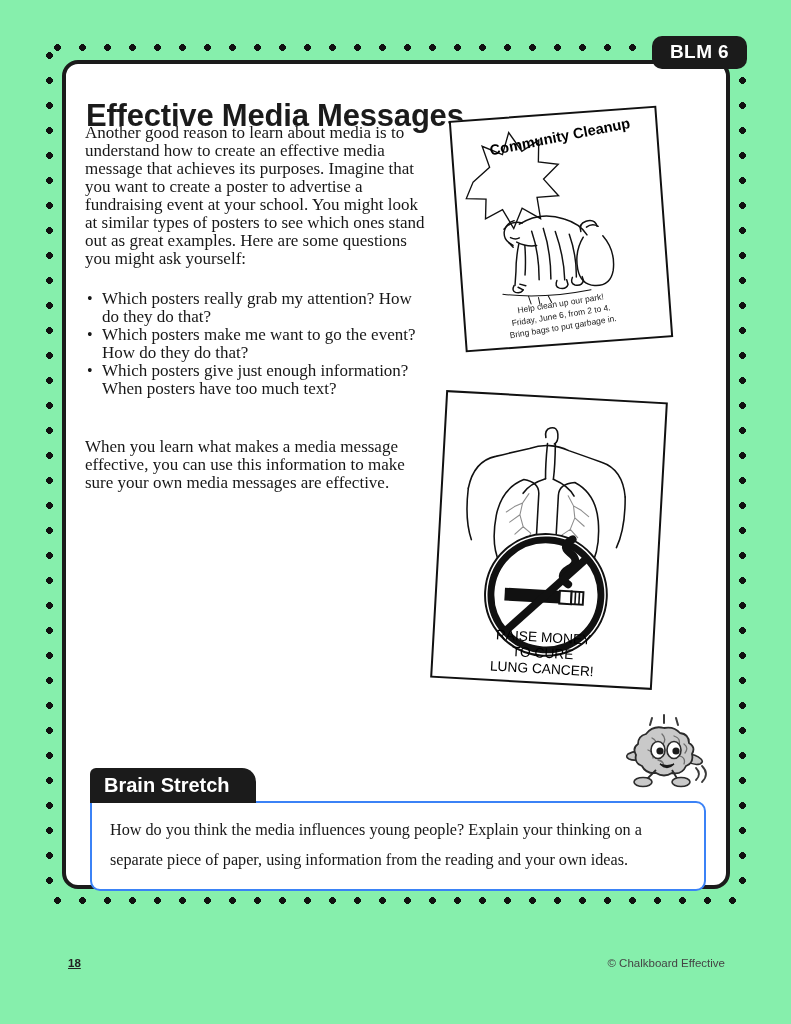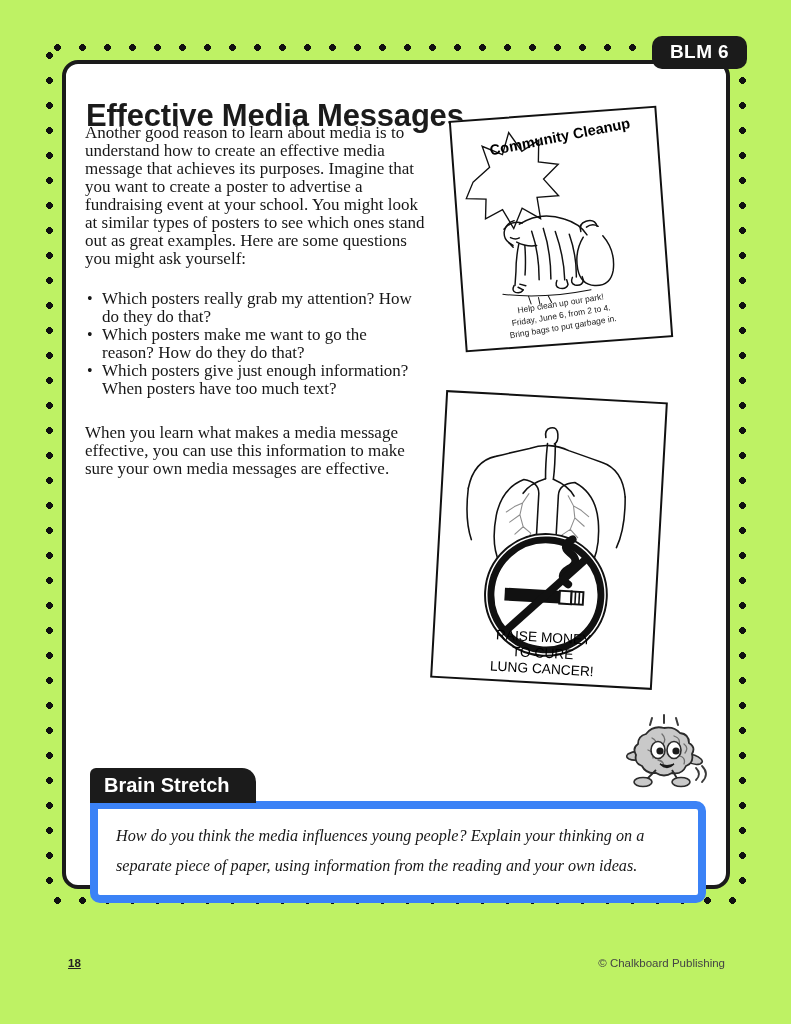--- a/index.html
+++ b/index.html
@@ -13,21 +13,21 @@
     position: relative;
     font-family: "Liberation Serif", serif;
     overflow: hidden;
   }
 
   
   #page {
     position: absolute;
     left: 0; top: 0;
     width: 791px; height: 1024px;
-    background: #bef264;
+    background: #86efac;
   }
 
   
   .dot-border {
     position: absolute;
     left: 46px;
     top: 44px;
     width: 700px;
     height: 860px;
     box-sizing: border-box;
@@ -100,21 +100,21 @@
     position: absolute;
     left: 85px;
     top: 124px;
     width: 340px;
     font-family: "Liberation Serif", serif;
     font-size: 17px;
     line-height: 18px;
     color: #171717;
   }
   .para { margin: 0 0 0 0; }
-  .para.spaced { margin-top: 26px; }
+  .para.spaced { margin-top: 40px; }
   ul.q-list {
     list-style: none;
     margin: 22px 4px 0 0;
     padding: 0;
   }
   ul.q-list li {
     position: relative;
     padding-left: 17px;
     margin-bottom: 0px;
   }
@@ -184,32 +184,31 @@
     font-size: 20px;
     padding: 6px 26px 7px 14px;
     border-radius: 6px 14px 0 0;
     line-height: 1.1;
     z-index: 3;
     text-align: right;
   }
   .bs-body {
     position: relative;
     margin-top: -2px;
-    border: 8px solid #3b82f6;
+    border: 2px solid #3b82f6;
     border-radius: 0 10px 10px 10px;
     background: #fff;
     padding: 12px 18px 14px 18px;
     font-family: "Liberation Serif", serif;
     font-size: 16.2px;
     line-height: 30px;
     color: #171717;
     min-height: 86px;
     box-sizing: border-box;
     z-index: 1;
-    font-style: italic;
   }
 
   
   .brain-mascot {
     position: absolute;
     left: 622px;
     top: 712px;
     width: 96px;
     height: 78px;
     z-index: 5;
@@ -251,21 +250,21 @@
   <div class="inner-frame"></div>
 
   <div class="blm-tab">BLM 6</div>
 
   <div class="page-title">Effective Media Messages</div>
 
   <div class="text-col">
     <p class="para">Another good reason to learn about media is to understand how to create an effective media message that achieves its purposes. Imagine that you want to create a poster to advertise a fundraising event at your school. You might look at similar types of posters to see which ones stand out as great examples. Here are some questions you might ask yourself:</p>
     <ul class="q-list">
       <li>Which posters really grab my attention? How do they do that?</li>
-      <li>Which posters make me want to go the reason? How do they do that?</li>
+      <li>Which posters make me want to go the event? How do they do that?</li>
       <li>Which posters give just enough information? When posters have too much text?</li>
     </ul>
     <p class="para spaced">When you learn what makes a media message effective, you can use this information to make sure your own media messages are effective.</p>
   </div>
 
   <div class="poster" id="poster-cleanup">
     <svg class="poster-svg" viewBox="0 0 208 232" xmlns="http://www.w3.org/2000/svg">
 
       <polygon points="18,62 36,48 30,26 50,36 58,14 70,34 88,24 86,46 106,50 90,64 104,82 82,82 84,104 66,92 56,112 46,92 28,100 30,80 10,78" fill="#fff" stroke="#111" stroke-width="1.4"></polygon>
 
@@ -402,15 +401,15 @@
       </g>
     </svg>
   </div>
 
   <div class="bs-wrap">
     <div class="bs-tab">Brain Stretch</div>
     <div class="bs-body">How do you think the media influences young people? Explain your thinking on a separate piece of paper, using information from the reading and your own ideas.</div>
   </div>
 
   <div class="footer-page-num">18</div>
-  <div class="footer-credit">© Chalkboard Publishing</div>
+  <div class="footer-credit">© Chalkboard Effective</div>
 
 </div>
 
 </body></html>

